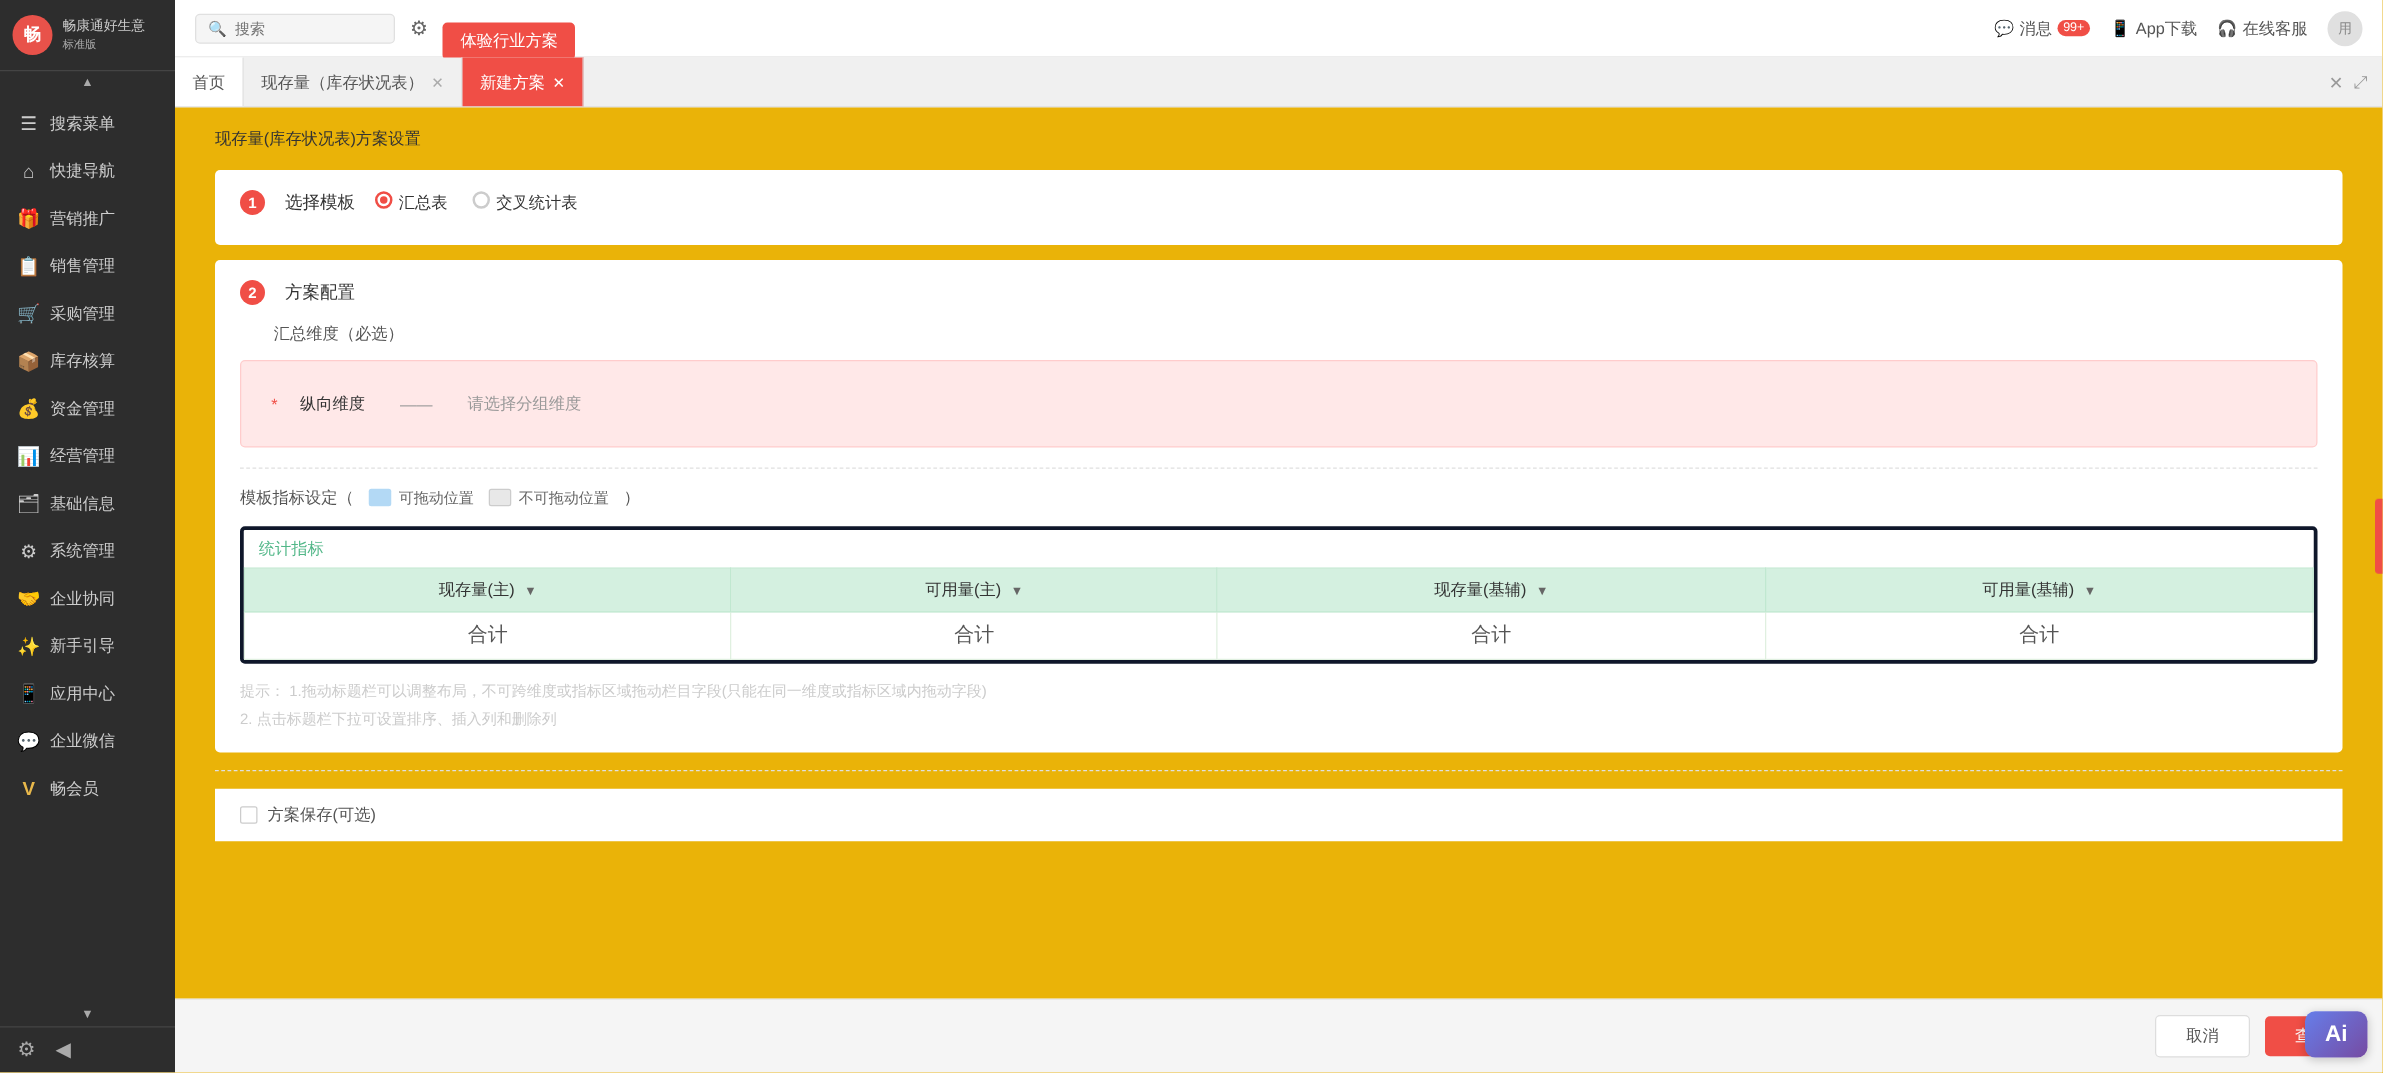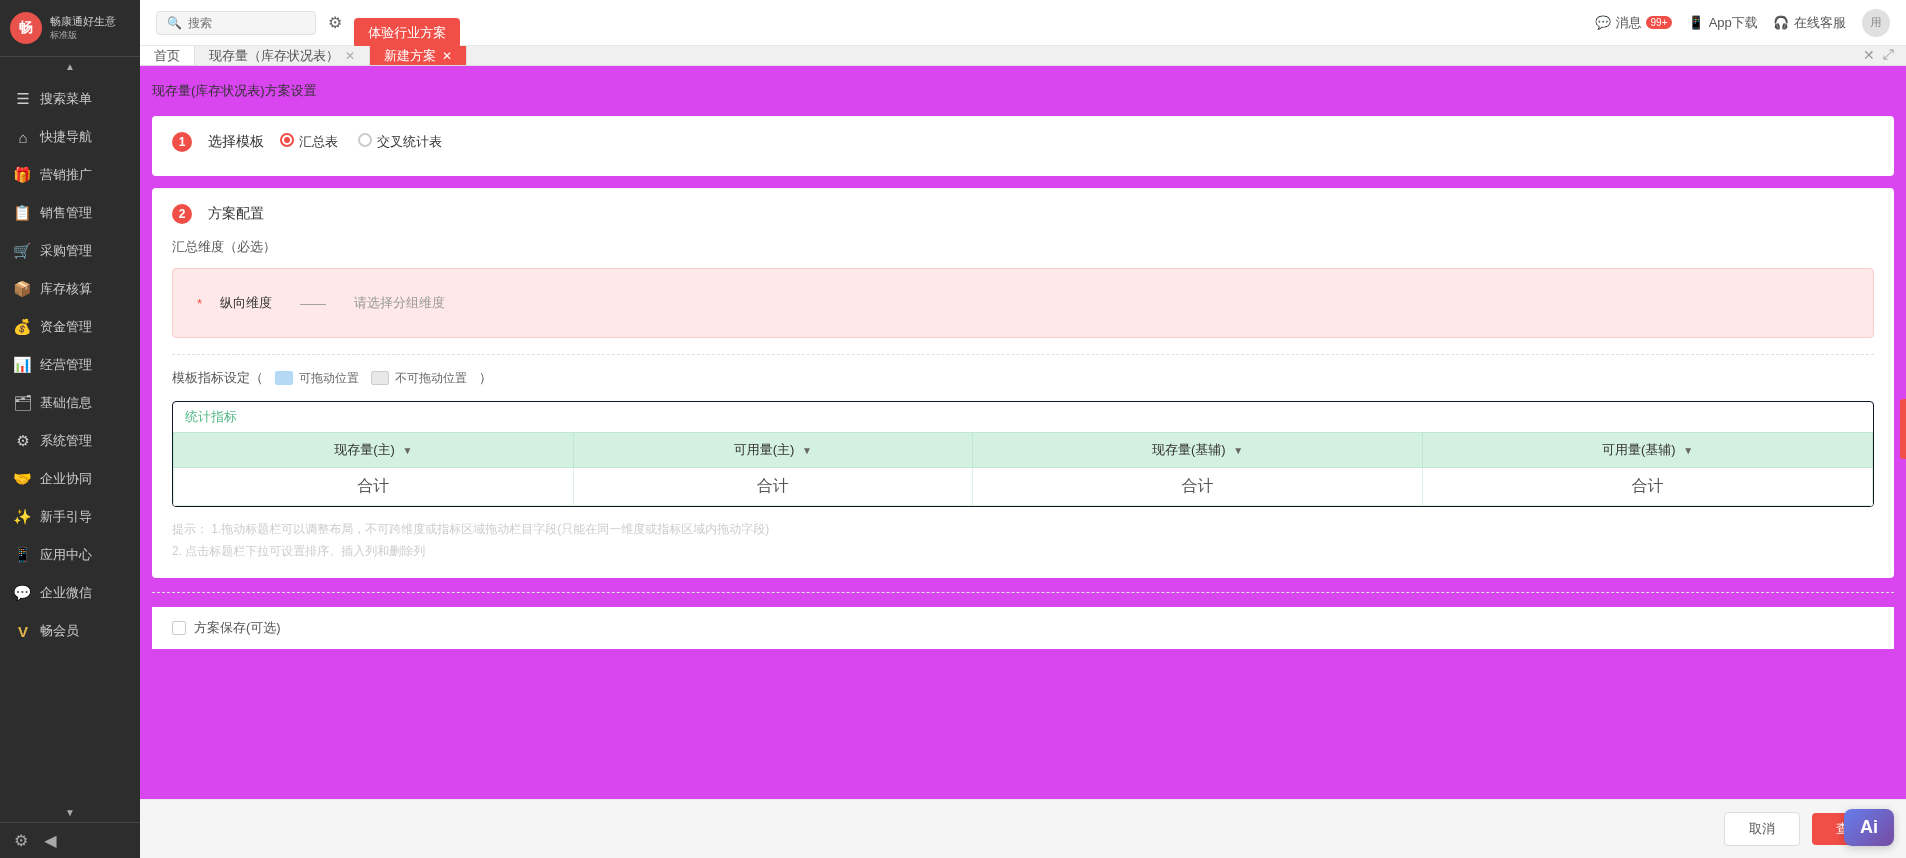--- a/index.html
+++ b/index.html
@@ -25,69 +25,69 @@
     .topbar-search { display: flex; align-items: center; gap: 6px; background: #f5f5f5; border: 1px solid #e0e0e0; border-radius: 4px; padding: 4px 10px; width: 160px; }
     .topbar-search input { border: none; background: transparent; font-size: 12px; outline: none; width: 100%; }
     .topbar-btn-primary { background: #f04e46; color: white; border: none; border-radius: 4px; padding: 6px 14px; cursor: pointer; font-size: 13px; margin-top: 20px; }
     .topbar-gear { color: #666; cursor: pointer; font-size: 16px; }
     .topbar-right { display: flex; align-items: center; gap: 16px; margin-left: auto; }
     .topbar-right-item { display: flex; align-items: center; gap: 4px; color: #555; font-size: 13px; cursor: pointer; }
     .badge { background: #f04e46; color: white; border-radius: 10px; padding: 1px 5px; font-size: 10px; }
     .avatar { width: 28px; height: 28px; background: #e0e0e0; border-radius: 50%; display: flex; align-items: center; justify-content: center; font-size: 11px; color: #888; }
 
     
-    .tabbar { background: #f0f0f0; display: flex; align-items: flex-start; border-bottom: 1px solid #ddd; flex-shrink: 0; height: 20px; }
+    .tabbar { background: #f0f0f0; display: flex; align-items: center; border-bottom: 1px solid #ddd; flex-shrink: 0; height: 40px; }
     .tab { display: flex; align-items: center; gap: 6px; padding: 0 14px; height: 100%; cursor: pointer; font-size: 13px; color: #555; border-right: 1px solid #ddd; }
     .tab-home { background: #fff; }
     .tab-close { color: #aaa; font-size: 12px; cursor: pointer; }
     .tab-new { background: #f04e46; color: white; }
     .tab-new .tab-close { color: white; }
     .tab-expand { margin-left: auto; display: flex; align-items: center; padding: 0 12px; color: #999; cursor: pointer; font-size: 16px; }
 
     
-    .content { flex: 1; overflow-y: auto; padding: 16px 12px; background: #d946ef; }
+    .content { flex: 1; overflow-y: auto; padding: 16px 32px; background: #eab308; }
     .page-title { font-size: 13px; color: #333; margin-bottom: 16px; font-weight: normal; }
 
     
     .section { background: white; border-radius: 4px; padding: 16px 20px; margin-bottom: 12px; }
     .section-row { display: flex; align-items: center; gap: 16px; margin-bottom: 8px; }
 
     
     .step-badge { width: 20px; height: 20px; background: #f04e46; color: white; border-radius: 50%; display: flex; align-items: center; justify-content: center; font-size: 12px; font-weight: bold; flex-shrink: 0; }
     .step-title { font-size: 14px; color: #333; font-weight: 500; }
 
     
     .radio-group { display: flex; align-items: center; gap: 20px; }
     .radio-item { display: flex; align-items: flex-start; gap: 5px; cursor: pointer; }
     .radio-circle { width: 14px; height: 14px; border-radius: 50%; border: 2px solid #ccc; display: flex; align-items: center; justify-content: center; }
     .radio-circle.selected { border-color: #f04e46; }
     .radio-circle.selected::after { content: ''; width: 6px; height: 6px; border-radius: 50%; background: #f04e46; display: block; }
     .radio-label { font-size: 13px; color: #333; }
 
     
     .config-section { background: white; border-radius: 4px; padding: 16px 20px; }
-    .subsection-title { font-size: 13px; color: #555; margin-bottom: 12px; }
+    .subsection-title { font-size: 13px; color: #555; margin-bottom: 12px; margin-left: 27px; }
 
     
     .pink-area { background: #ffe8e8; border: 1px solid #ffcccc; border-radius: 4px; padding: 20px 24px; margin-bottom: 16px; display: flex; align-items: center; gap: 16px; min-height: 70px; }
     .required-star { color: #f04e46; margin-right: 2px; }
     .dimension-label { font-size: 13px; color: #333; }
     .dimension-dash { color: #999; margin: 0 12px; }
     .dimension-placeholder { color: #999; font-size: 13px; }
 
     
     .indicator-row { display: flex; align-items: center; gap: 12px; margin-bottom: 14px; }
     .indicator-label { font-size: 13px; color: #555; }
     .indicator-box { display: flex; align-items: center; gap: 6px; }
     .indicator-draggable { width: 18px; height: 14px; background: #b3d9f5; border-radius: 2px; }
     .indicator-non-draggable { width: 18px; height: 14px; background: #e8e8e8; border-radius: 2px; border: 1px solid #ccc; }
     .indicator-text { font-size: 12px; color: #666; }
 
     
-    .stats-section { border: 1px solid #0f172a; border-radius: 4px; overflow: hidden; }
+    .stats-section { border: 3px solid #0f172a; border-radius: 4px; overflow: hidden; }
     .stats-title { padding: 6px 12px; font-size: 13px; color: #52b788; font-weight: 500; }
     .stats-table { width: 100%; border-collapse: collapse; }
     .stats-table th { background: #d4f0e0; padding: 8px 12px; text-align: center; font-size: 13px; color: #333; font-weight: normal; border: 1px solid #c0e8d0; }
     .stats-table th .chevron { color: #666; font-size: 10px; margin-left: 4px; }
     .stats-table td { padding: 8px 12px; text-align: center; font-size: 16px; color: #555; border: 1px solid #e0f0e0; background: white; }
 
     
     .tips { margin-top: 12px; }
     .tip-item { font-size: 12px; color: #ccc; line-height: 1.8; }
 

